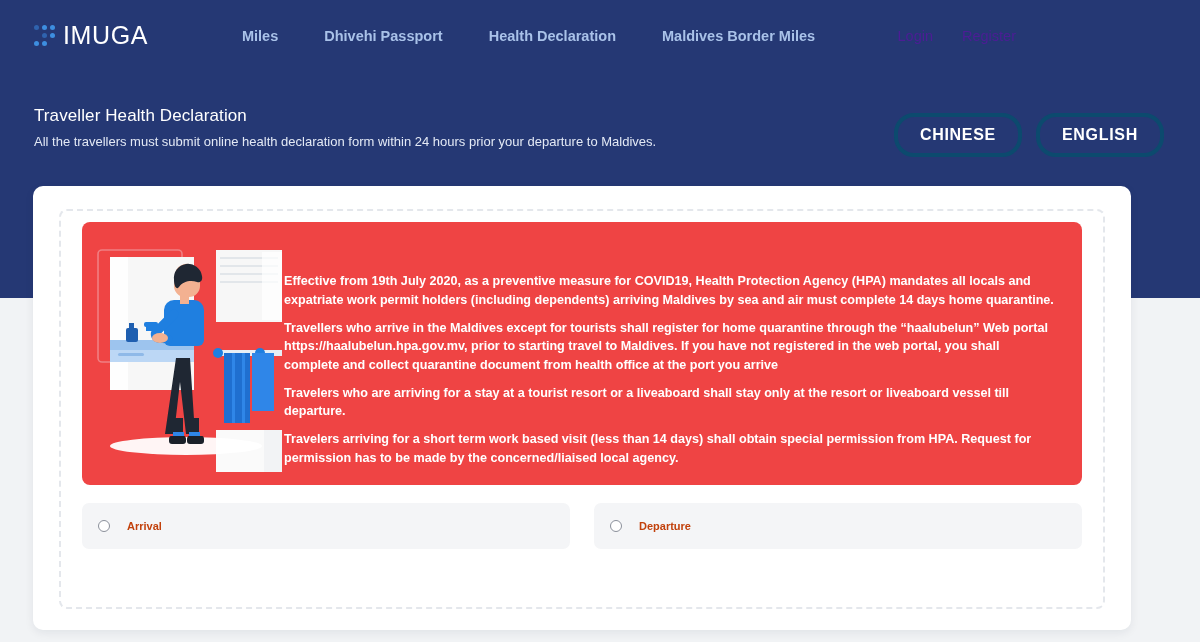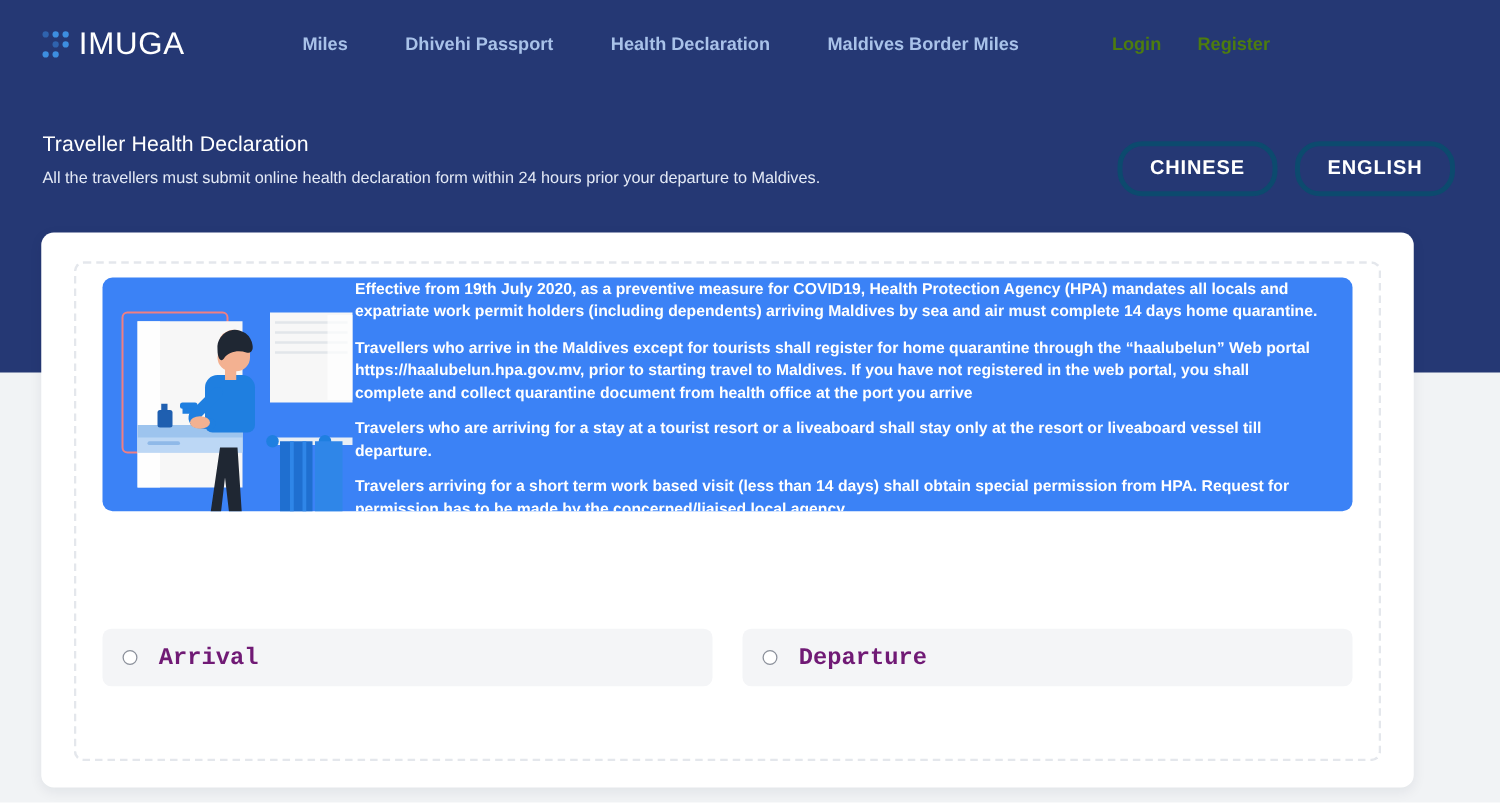--- a/index.html
+++ b/index.html
@@ -87,23 +87,23 @@
   }
 
   .nav-auth {
     display: flex;
     align-items: center;
     gap: 29px;
     margin-left: auto;
     margin-right: 36px;
   }
   .nav-auth a {
-    color: #4d7c0f;
+    color: #4c1d95;
     font-size: 14.5px;
-    font-weight: 700;
+    font-weight: 400;
     text-decoration: none;
     cursor: pointer;
   }
 
   
   .page-head {
     position: absolute;
     top: 104px;
     left: 0;
     width: 1200px;
@@ -170,25 +170,25 @@
     border: 2px dashed #e4e7ec;
     border-radius: 8px;
   }
 
   
   .notice {
     position: absolute;
     top: 11px;
     left: 21px;
     right: 21px;
-    height: 187px;
-    background: #3b82f6;
+    height: 263px;
+    background: #ef4444;
     border-radius: 8px;
     display: flex;
-    align-items: flex-start;
+    align-items: flex-end;
     overflow: hidden;
   }
 
   .notice-art {
     width: 200px;
     min-width: 200px;
     height: 100%;
     position: relative;
   }
 
@@ -227,24 +227,23 @@
   }
   .radio-mark {
     width: 12px;
     height: 12px;
     border: 1.6px solid #8b909b;
     border-radius: 50%;
     background: #ffffff;
     flex: none;
   }
   .option-label {
-    color: #701a75;
-    font-size: 19px;
+    color: #c2410c;
+    font-size: 11px;
     font-weight: 600;
-    font-family: Liberation Mono, monospace;
   }
 </style>
 </head>
 <body>
 
 <div class="hero-band"></div>
 
 <nav class="navbar">
 
   <div class="brand">

